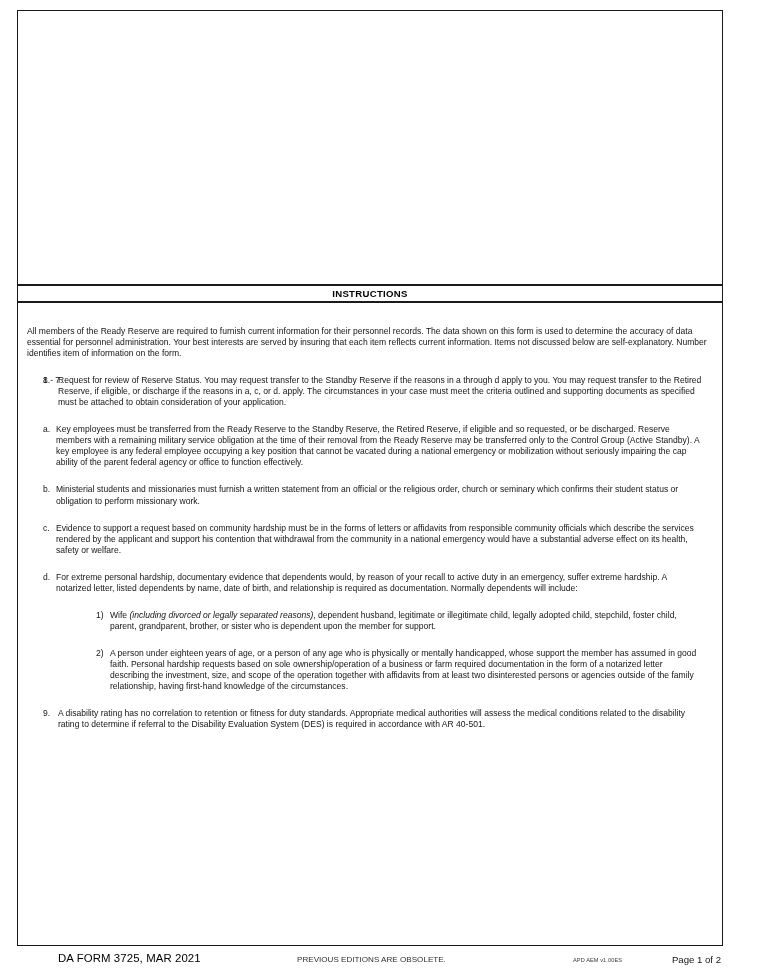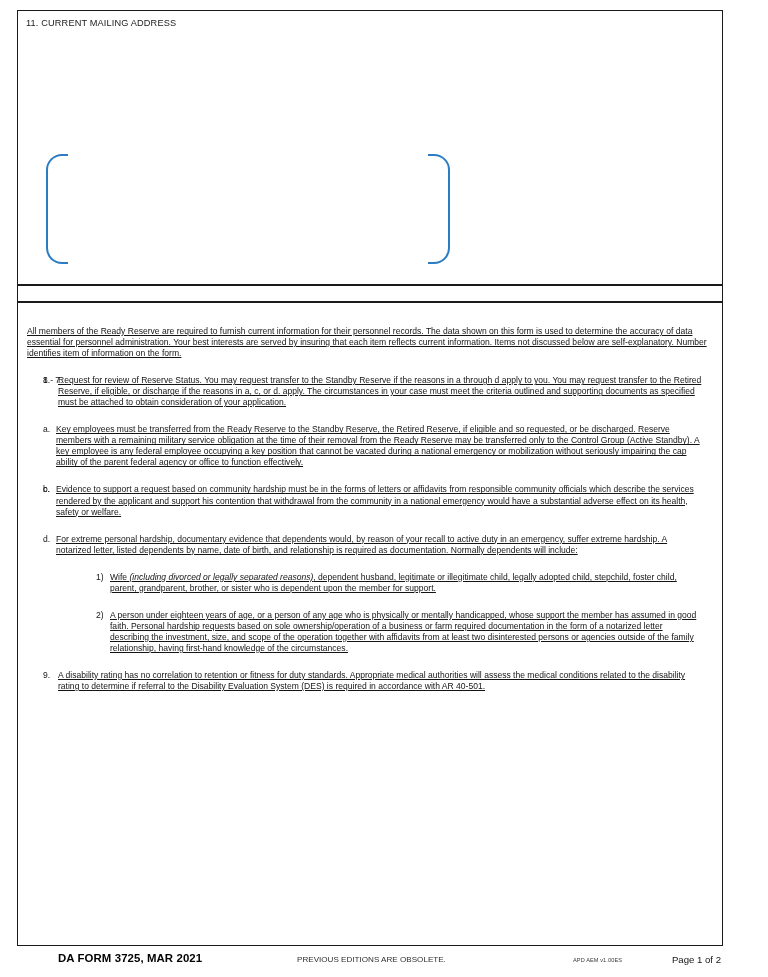--- a/index.html
+++ b/index.html
@@ -105,21 +105,20 @@
   
   .instructions-body {
     position: absolute;
     left: 9px;
     right: 3px;
     top: 315px;
     font-size: 8.55px;
     line-height: 11.05px;
     color: #141414;
     text-align: left;
-    text-decoration: underline;
   }
   .para {
     margin: 0;
     padding: 0;
   }
   
   .hang {
     position: relative;
     margin: 16px;
   }
@@ -151,21 +150,21 @@
     left: 17px;
     top: 952px;
     width: 706px;
     height: 20px;
   }
   .footer-form {
     position: absolute;
     left: 2px;
     top: 0;
     font-size: 11.4px;
-    font-weight: bold;
+    font-weight: normal;
     letter-spacing: 0.1px;
     white-space: nowrap;
     padding-left: 39px;
   }
   .footer-prev {
     position: absolute;
     left: 280px;
     top: 3px;
     font-size: 8.1px;
     color: #2f2f2f;
@@ -190,28 +189,23 @@
     text-align: right;
   }
 </style>
 </head>
 <body>
 
 <div class="page">
 
   <div class="form-box">
 
-    <div class="item11">
-      <div class="item11-label">11. CURRENT MAILING ADDRESS</div>
-
-      <div class="field-bracket left"></div>
-      <div class="field-bracket right"></div>
-    </div>
 
     <div class="rule-thick rule-top"></div>
+    <div class="instructions-title">INSTRUCTIONS</div>
     <div class="rule-thick rule-bottom"></div>
 
     <div class="instructions-body">
 
       <p class="para">All members of the Ready Reserve are required to furnish current information for their personnel records. The data shown on this form is used to determine the accuracy of data essential for personnel administration. Your best interests are served by insuring that each item reflects current information. Items not discussed below are self-explanatory. Number identifies item of information on the form.</p>
 
       <div class="hang lvl-num">
         <span class="marker">1 - 7.</span>
       </div>
 
@@ -220,20 +214,21 @@
         <span>Request for review of Reserve Status. You may request transfer to the Standby Reserve if the reasons in a through d apply to you. You may request transfer to the Retired Reserve, if eligible, or discharge if the reasons in a, c, or d. apply. The circumstances in your case must meet the criteria outlined and supporting documents as specified must be attached to obtain consideration of your application.</span>
       </div>
 
       <div class="hang lvl-alpha">
         <span class="marker">a.</span>
         <span>Key employees must be transferred from the Ready Reserve to the Standby Reserve, the Retired Reserve, if eligible and so requested, or be discharged. Reserve members with a remaining military service obligation at the time of their removal from the Ready Reserve may be transferred only to the Control Group (Active Standby). A key employee is any federal employee occupying a key position that cannot be vacated during a national emergency or mobilization without seriously impairing the cap ability of the parent federal agency or office to function effectively.</span>
       </div>
 
       <div class="hang lvl-alpha">
         <span class="marker">b.</span>
+        <span>Ministerial students and missionaries must furnish a written statement from an official or the religious order, church or seminary which confirms their student status or obligation to perform missionary work.</span>
       </div>
 
       <div class="hang lvl-alpha">
         <span class="marker">c.</span>
         <span>Evidence to support a request based on community hardship must be in the forms of letters or affidavits from responsible community officials which describe the services rendered by the applicant and support his contention that withdrawal from the community in a national emergency would have a substantial adverse effect on its health, safety or welfare.</span>
       </div>
 
       <div class="hang lvl-alpha">
         <span class="marker">d.</span>
         <span>For extreme personal hardship, documentary evidence that dependents would, by reason of your recall to active duty in an emergency, suffer extreme hardship. A notarized letter, listed dependents by name, date of birth, and relationship is required as documentation. Normally dependents will include:</span>

